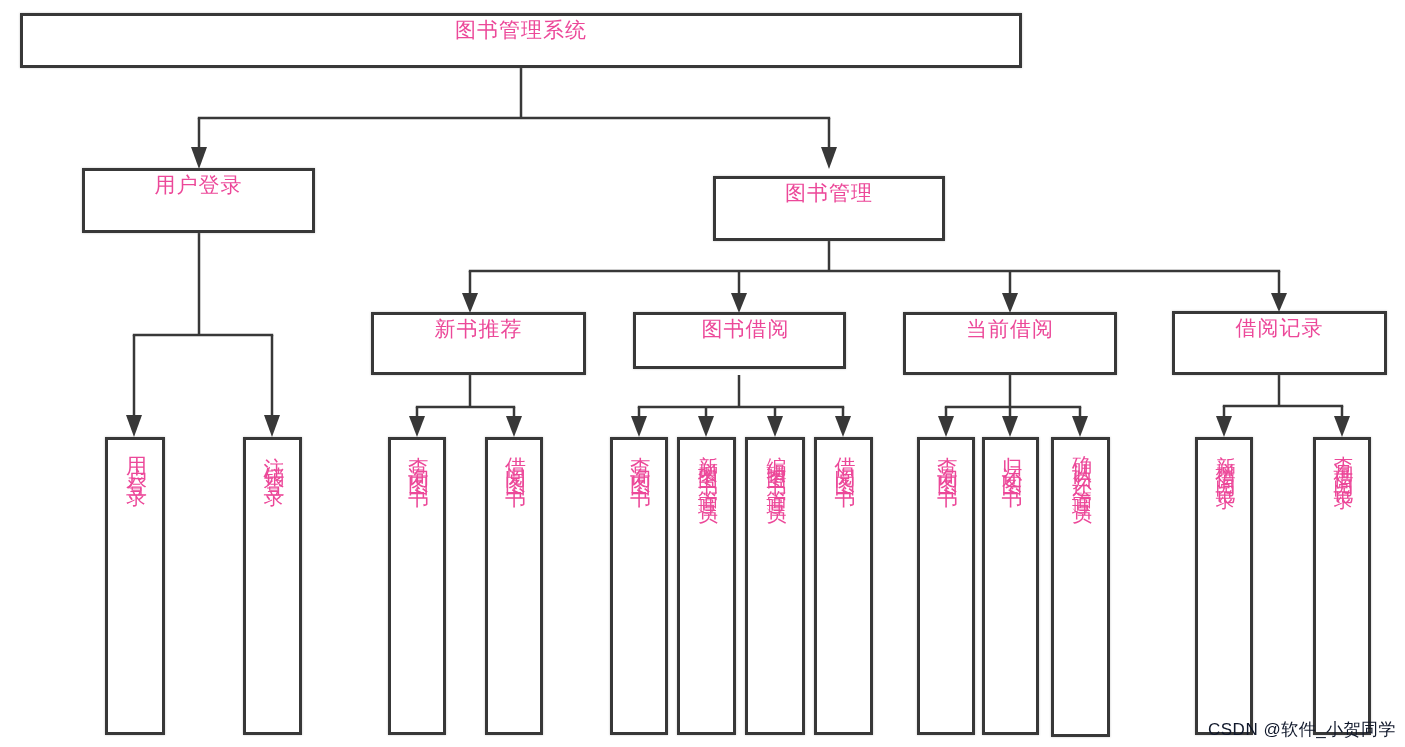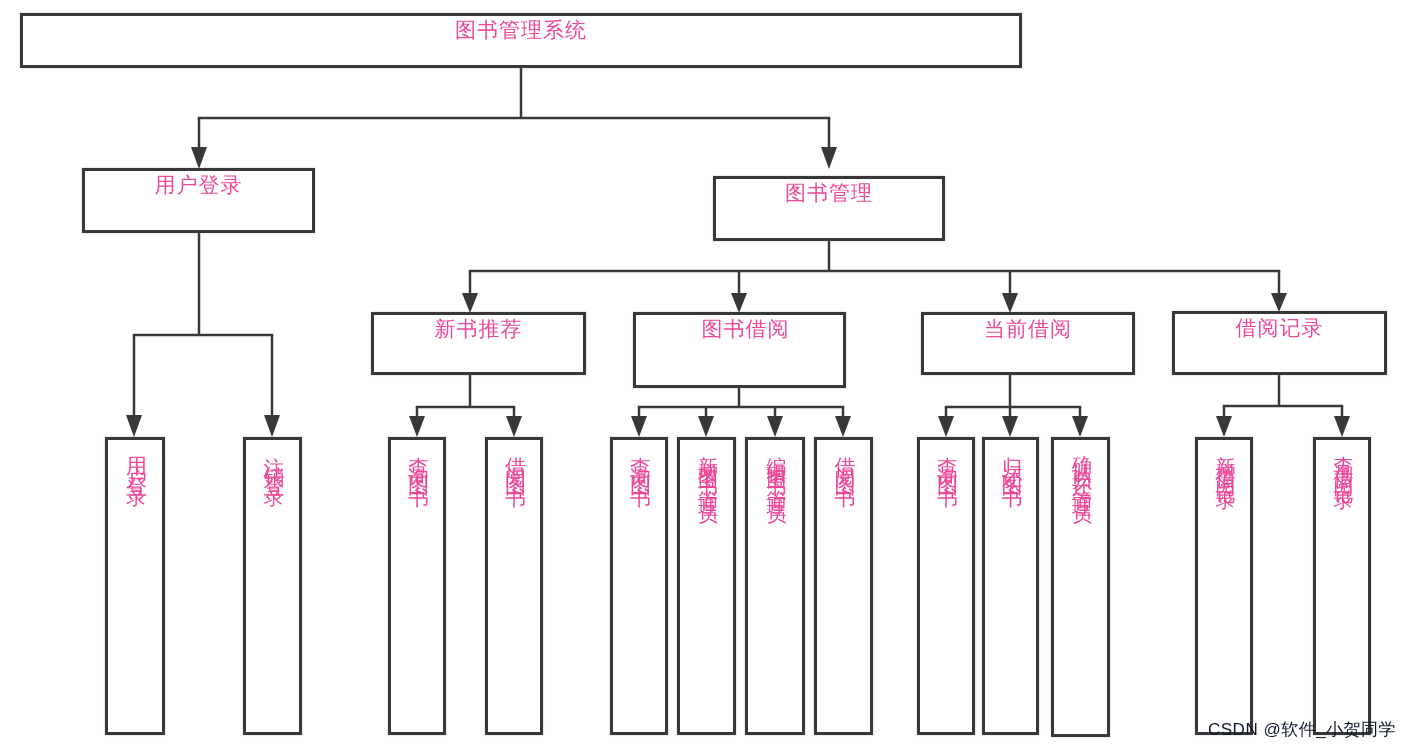--- a/index.html
+++ b/index.html
@@ -116,24 +116,24 @@
   <div class="box h-box" style="left:82px; top:168px; width:233px; height:65px;">
     <span>用户登录</span>
   </div>
   <div class="box h-box" style="left:713px; top:176px; width:232px; height:65px;">
     <span>图书管理</span>
   </div>
 
   <div class="box h-box" style="left:363px; top:312px; width:215px; height:63px;margin-left:8px;">
     <span>新书推荐</span>
   </div>
-  <div class="box h-box" style="left:633px; top:312px; width:213px; height:76px;padding-left:12px;">
+  <div class="box h-box" style="left:633px; top:312px; width:213px; height:57px;padding-left:12px;">
     <span>图书借阅</span>
   </div>
-  <div class="box h-box" style="left:903px; top:312px; width:214px; height:63px;margin-left:18px;">
+  <div class="box h-box" style="left:903px; top:312px; width:214px; height:63px;">
     <span>当前借阅</span>
   </div>
   <div class="box h-box" style="left:1172px; top:311px; width:215px; height:64px;">
     <span>借阅记录</span>
   </div>
 
   <div class="box v-box" style="left:105px; top:437px; width:60px; height:298px;">
     <span class="v-text">用户登录</span>
   </div>
   <div class="box v-box" style="left:243px; top:437px; width:59px; height:298px;">

